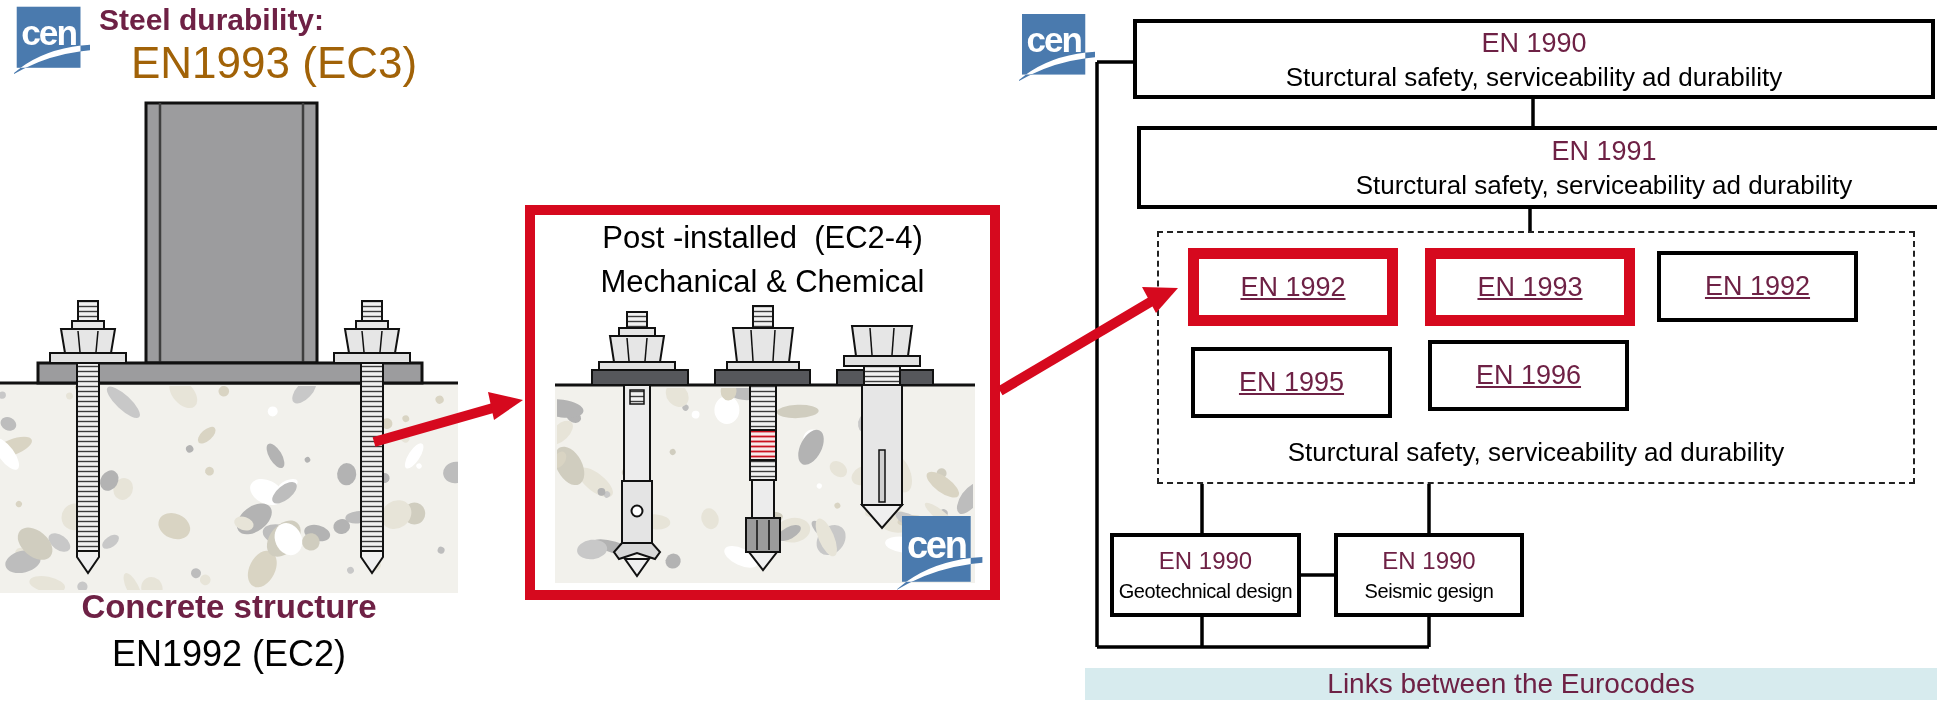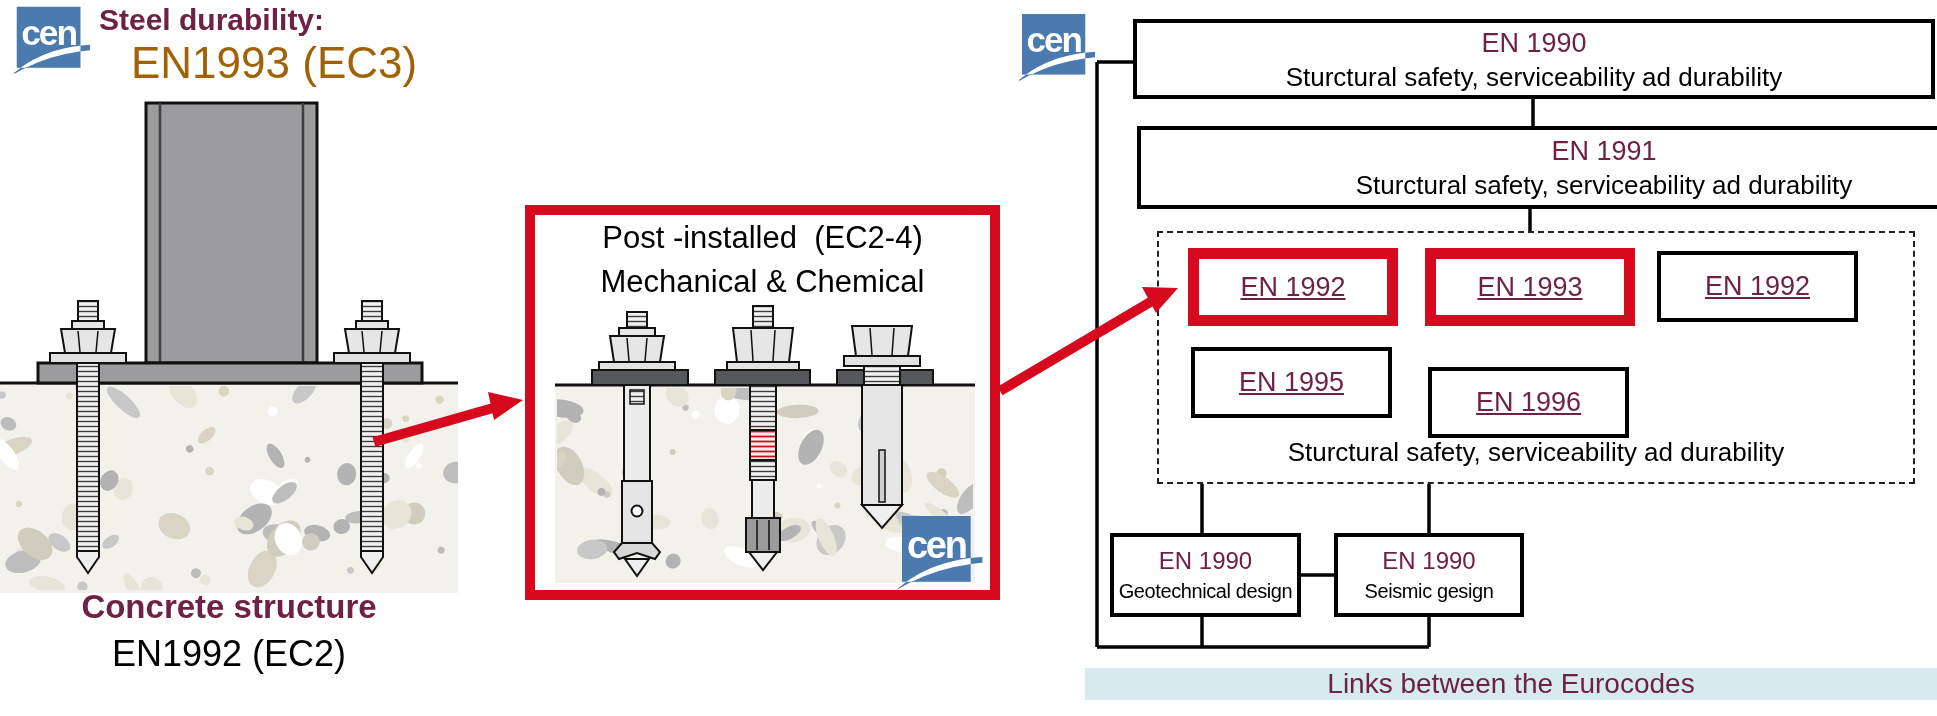--- a/index.html
+++ b/index.html
@@ -338,21 +338,21 @@
     <div class="desc">Sturctural safety, serviceability ad durability</div>
   </div>
 
   <div class="abs dashed-box z1"></div>
 
   <div class="abs code-box code-red z2" style="left:1188px;top:248px">EN 1992</div>
   <div class="abs code-box code-red z2" style="left:1425px;top:248px">EN 1993</div>
   <div class="abs code-box code-black z2" style="left:1657px;top:251px">EN 1992</div>
 
   <div class="abs code-box code-black z2" style="left:1191px;top:347px">EN 1995</div>
-  <div class="abs code-box code-black z2" style="left:1428px;top:367px">EN 1996</div>
+  <div class="abs code-box code-black z2" style="left:1428px;top:340px">EN 1996</div>
 
   <div class="abs group-desc z2">Sturctural safety, serviceability ad durability</div>
 
   <div class="abs bottom-box geo-box z1">
     <div class="code">EN 1990</div>
     <div class="desc">Geotechnical design</div>
   </div>
 
   <div class="abs bottom-box seis-box z1">
     <div class="code">EN 1990</div>

